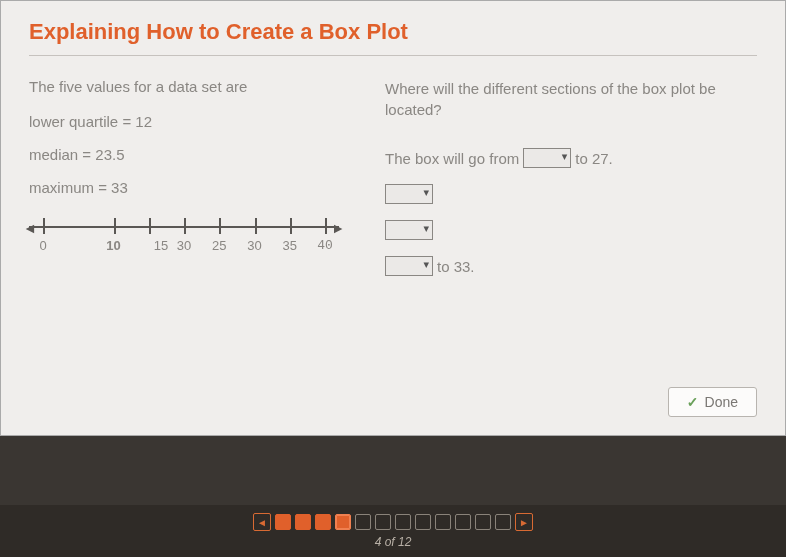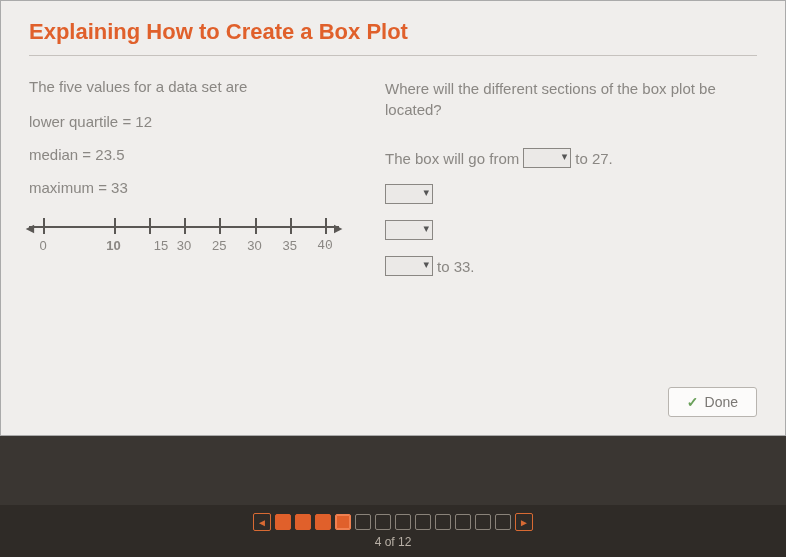--- a/index.html
+++ b/index.html
@@ -138,20 +138,21 @@
     width: 16px; height: 16px;
     border: 1px solid #8a837a;
     border-radius: 2px;
     cursor: pointer;
   }
   .pg-box.done { background: #e0602b; border-color:#e0602b; }
   .pg-box.current { background: #e0602b; border-color:#f08050; box-shadow: 0 0 0 1px #f08050 inset; }
   .pg-label {
     color: #b8b0a6;
     font-size: 12px;
+    font-style: italic;
   }
 </style>
 </head>
 <body>
 
 <div class="page">
   <div class="title">Explaining How to Create a Box Plot</div>
   <div class="divider"></div>
 
   <div class="columns">

